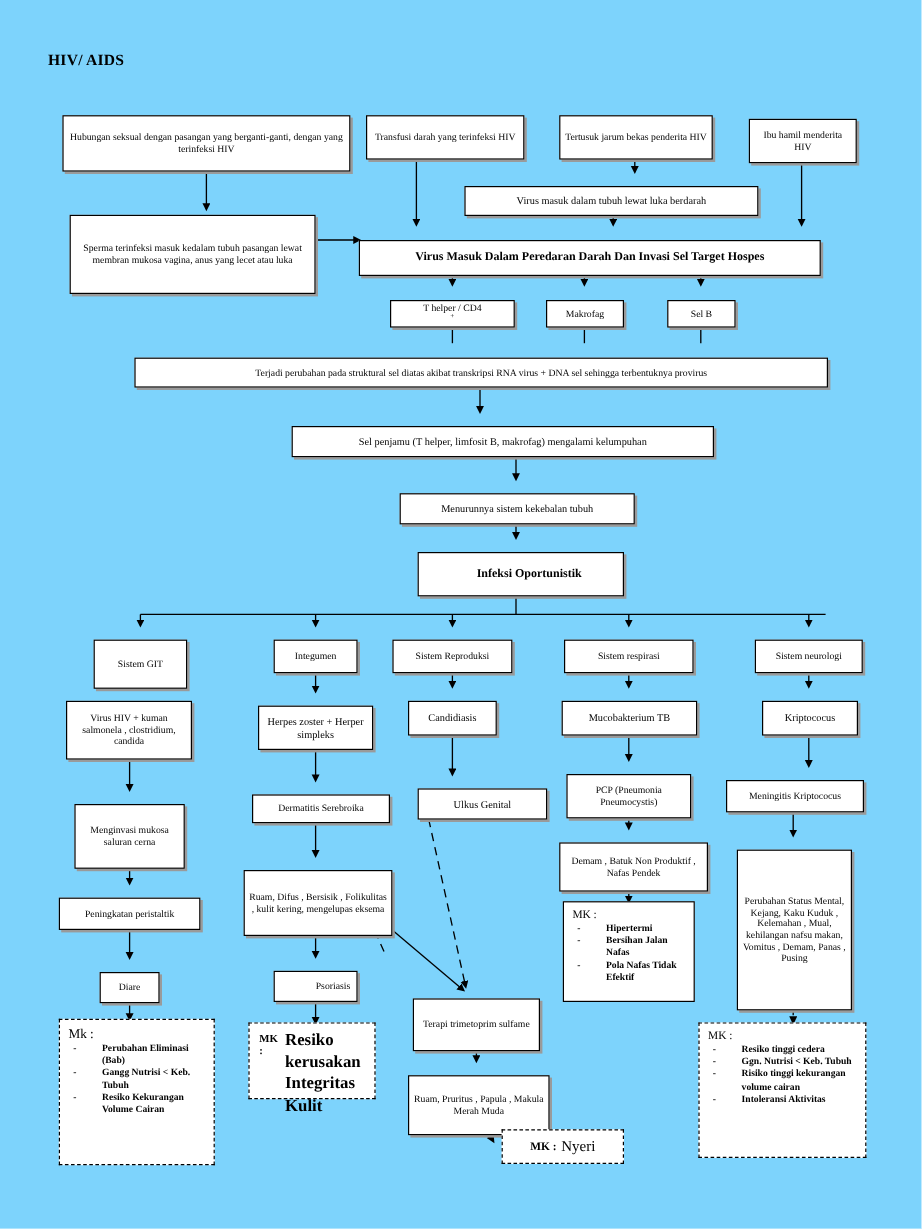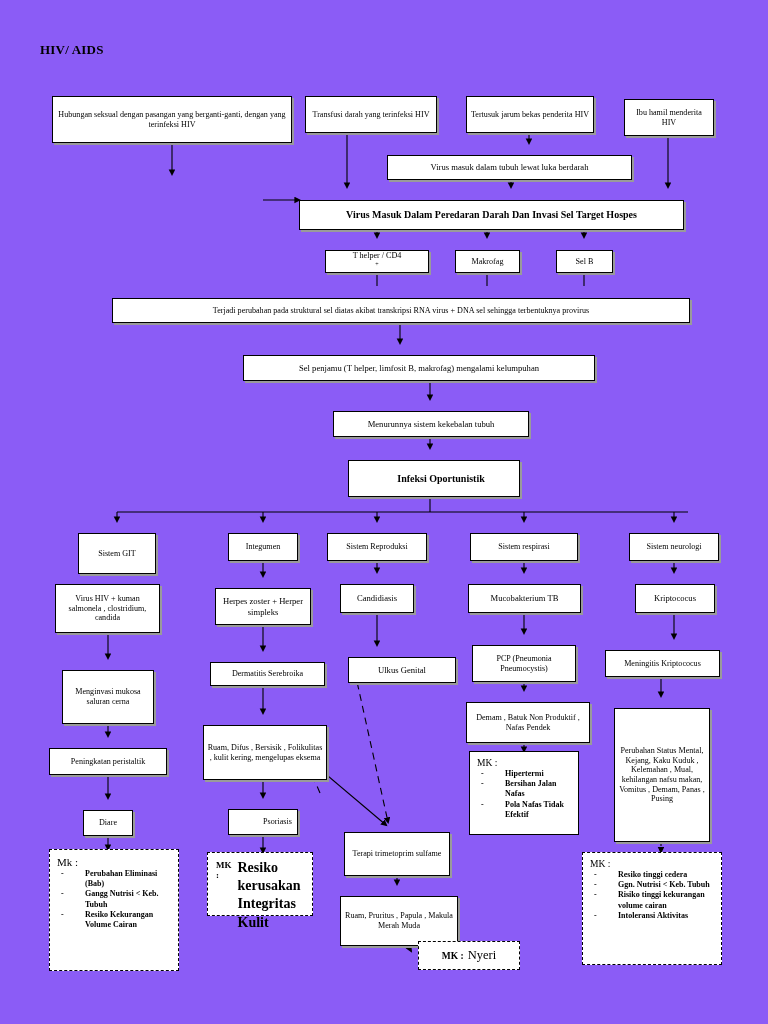--- a/index.html
+++ b/index.html
@@ -5,21 +5,21 @@
 <style>
   html,body{margin:0;padding:0;background:#ffffff;}
   body{
     font-family:"Liberation Serif","DejaVu Serif",serif;
     color:#000000;
   }
   #page{
     position:relative;
     width:768px;
     height:1024px;
-    background:#8b5cf6;
+    background:#7dd3fc;
     overflow:hidden;
   }
   #svg-layer{
     position:absolute;
     left:0;top:0;
     width:768px;height:1024px;
     pointer-events:none;
   }
   .node{
     position:absolute;
@@ -209,20 +209,23 @@
   </div>
 
   <div class="node shadow f8" style="left:466px; top:84px; width:128px; height:37px;">
     <span>Tertusuk jarum bekas penderita HIV</span>
   </div>
 
   <div class="node shadow f8" style="left:624px; top:87px; width:90px; height:37px;">
     <span>Ibu hamil menderita HIV</span>
   </div>
 
+  <div class="node shadow f8" style="left:58px; top:167px; width:205px; height:66px;">
+    <span>Sperma terinfeksi masuk kedalam tubuh pasangan lewat membran mukosa vagina, anus yang lecet atau luka</span>
+  </div>
 
   <div class="node shadow f85" style="left:387px; top:143px; width:245px; height:25px;">
     <span>Virus  masuk dalam tubuh lewat luka berdarah</span>
   </div>
 
   <div class="node shadow f10 bold" style="left:299px; top:188px; width:385px; height:30px;">
     <span>Virus Masuk Dalam Peredaran Darah Dan Invasi Sel Target Hospes</span>
   </div>
 
   <div class="node shadow f8" style="left:325px; top:238px; width:104px; height:23px;">

